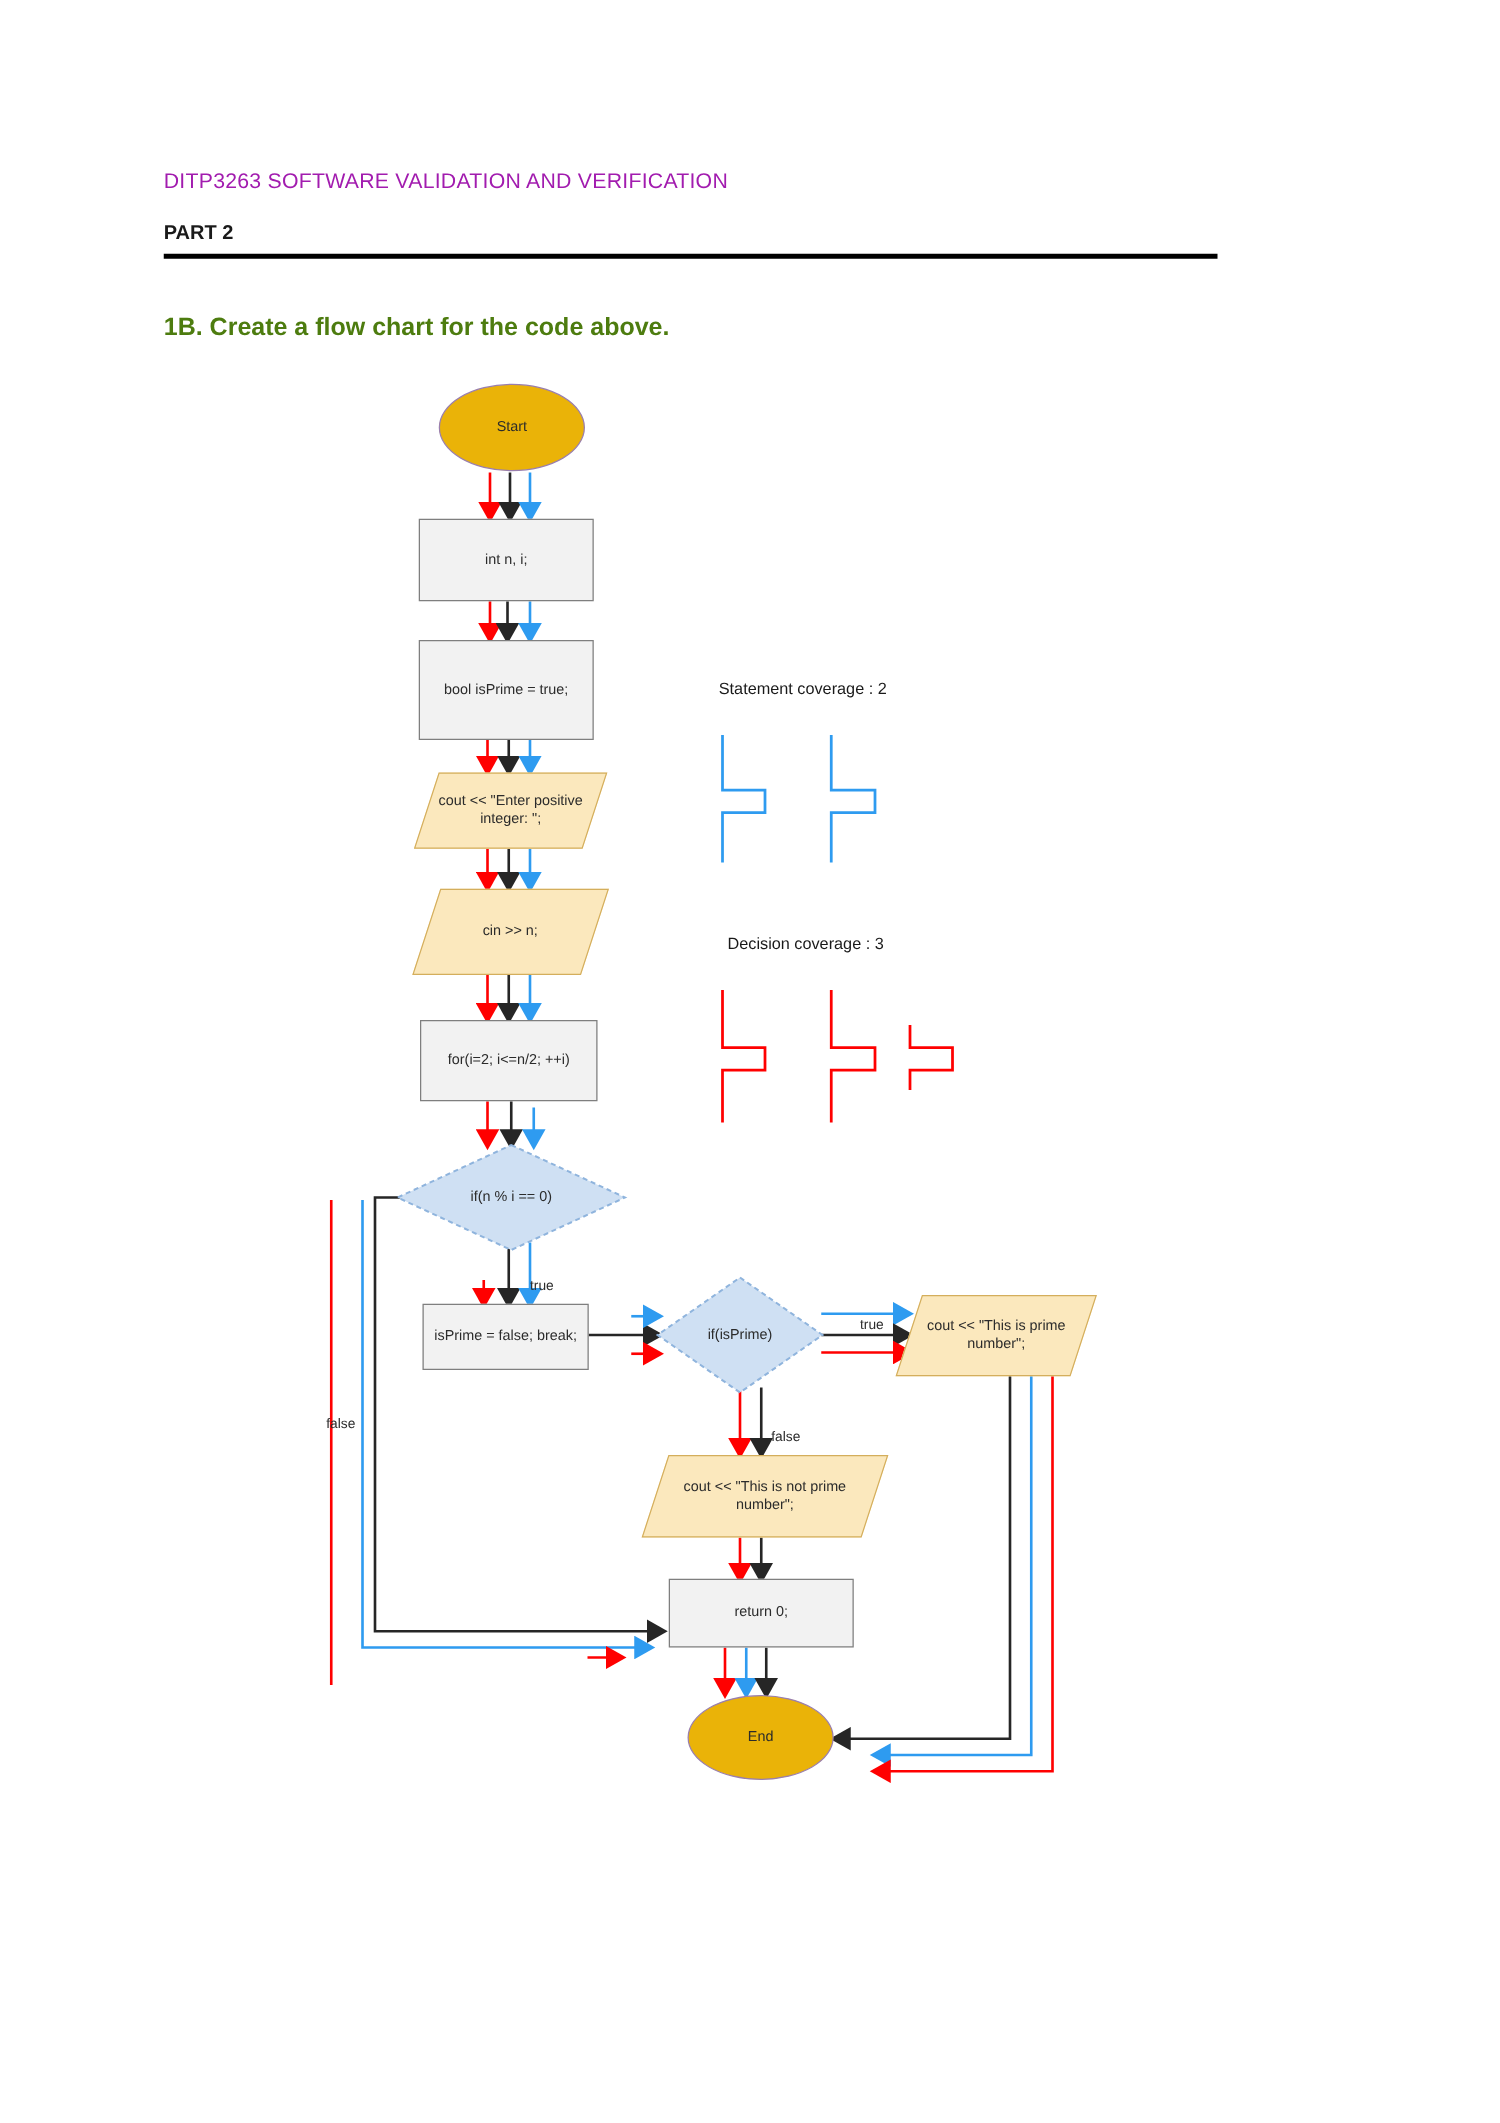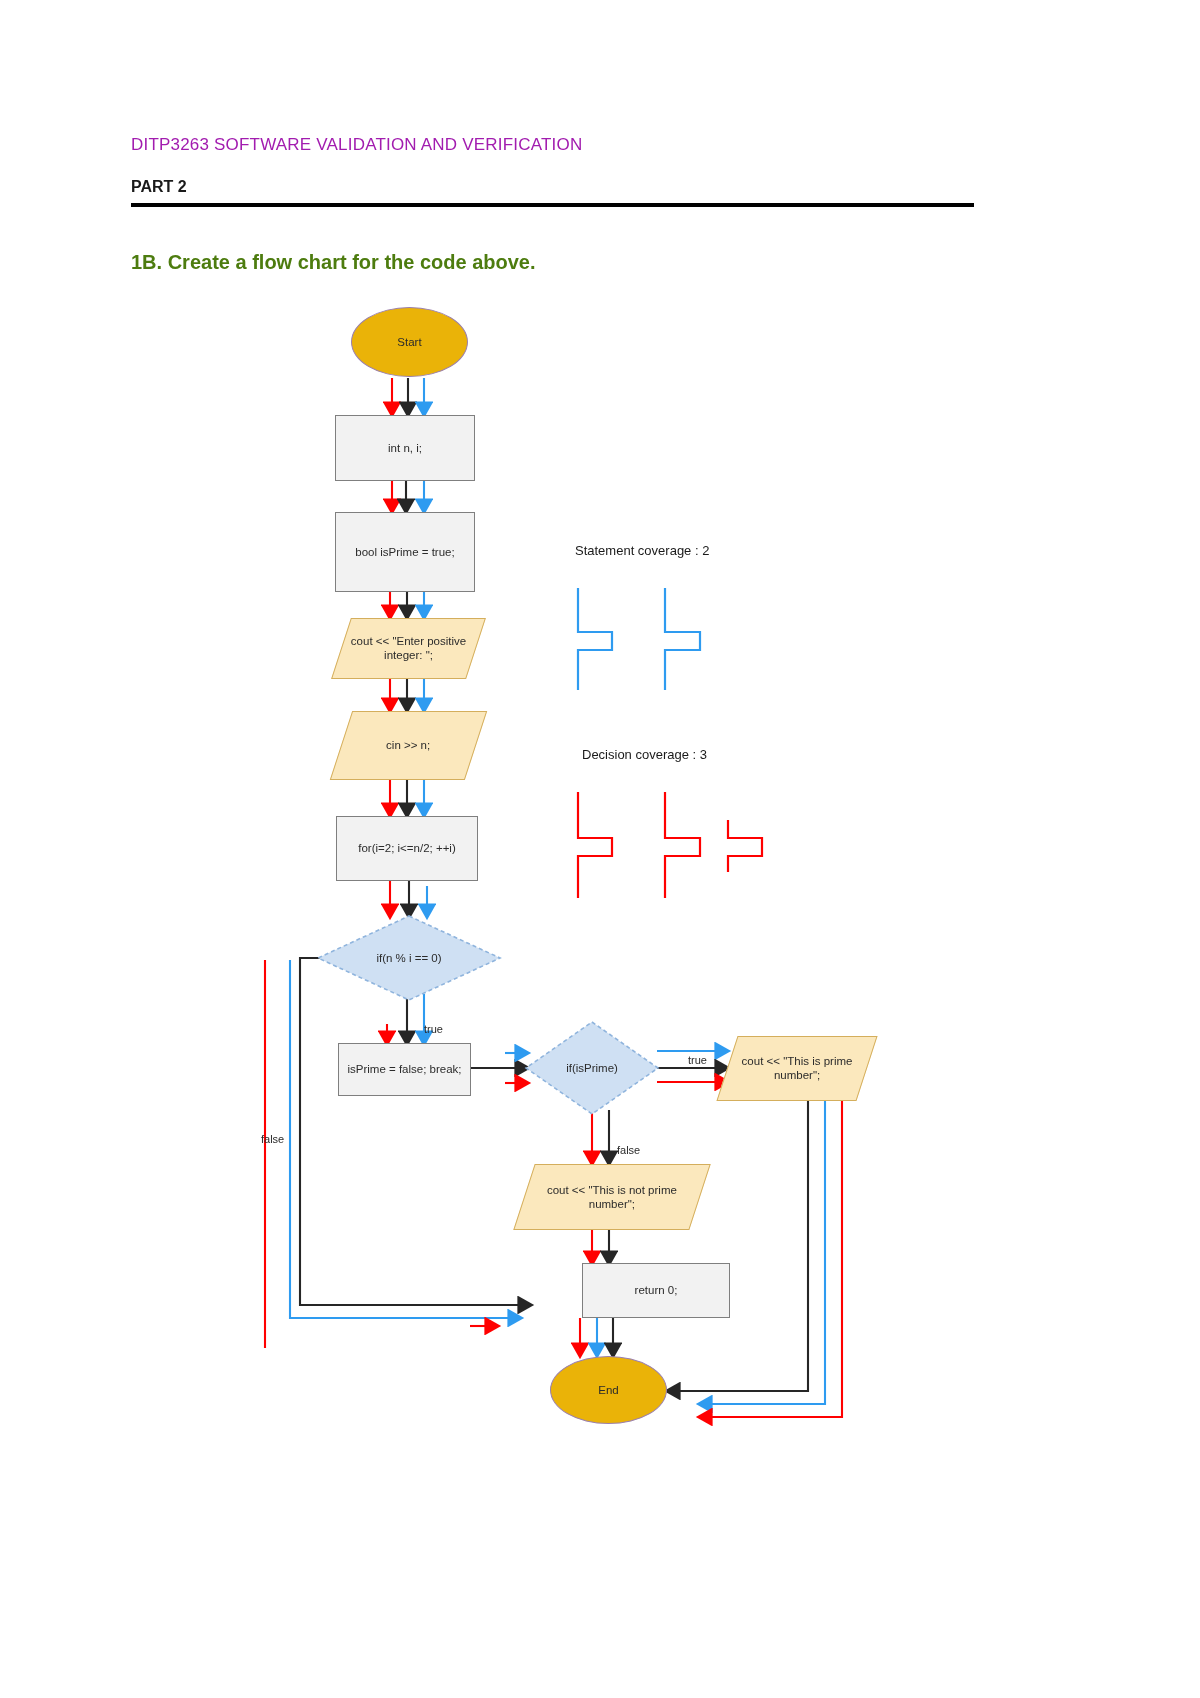--- a/index.html
+++ b/index.html
@@ -175,21 +175,21 @@
     </div>
 
     <div class="node io" style="left:727px;top:1036px;width:140px;height:65px;">
       <span>cout &lt;&lt; "This is prime number";</span>
     </div>
 
     <div class="node io" style="left:524px;top:1164px;width:176px;height:66px;">
       <span>cout &lt;&lt; "This is not prime number";</span>
     </div>
 
-    <div class="node proc" style="left:535px;top:1263px;width:148px;height:55px;margin-left:47px;">
+    <div class="node proc" style="left:535px;top:1263px;width:148px;height:55px;">
       <span>return 0;</span>
     </div>
 
     <div class="node term" style="left:550px;top:1356px;width:117px;height:68px;align-items:center;">
       <span>End</span>
     </div>
 
     <div class="edge-lbl" style="left:424px;top:1003px;">true</div>
     <div class="edge-lbl" style="left:261px;top:1113px;">false</div>
     <div class="edge-lbl" style="left:688px;top:1034px;">true</div>

